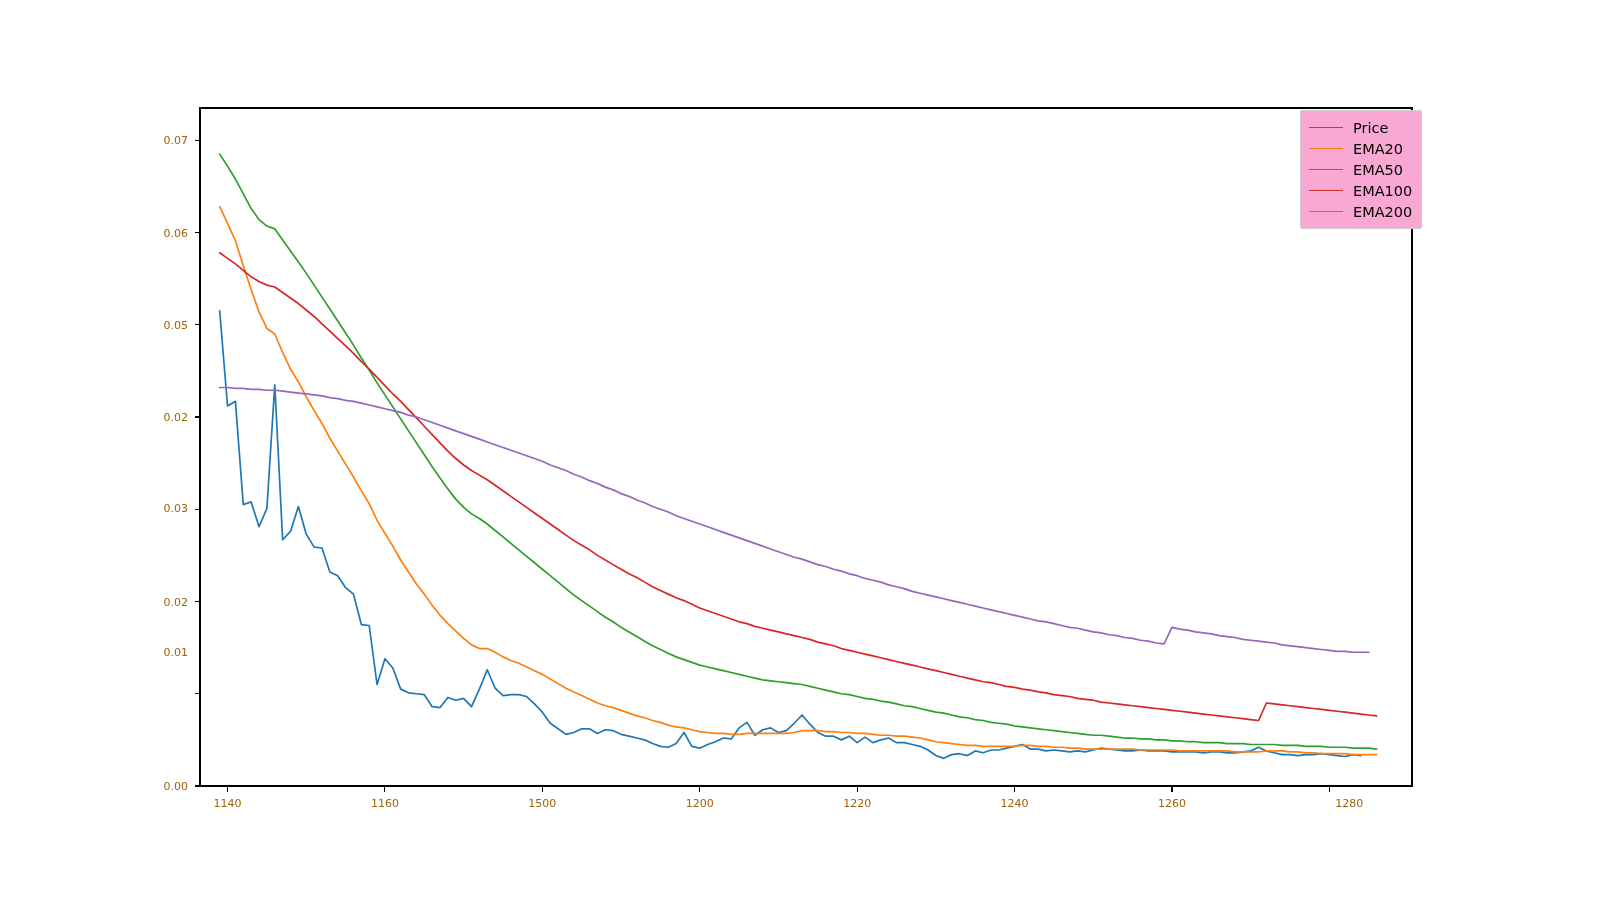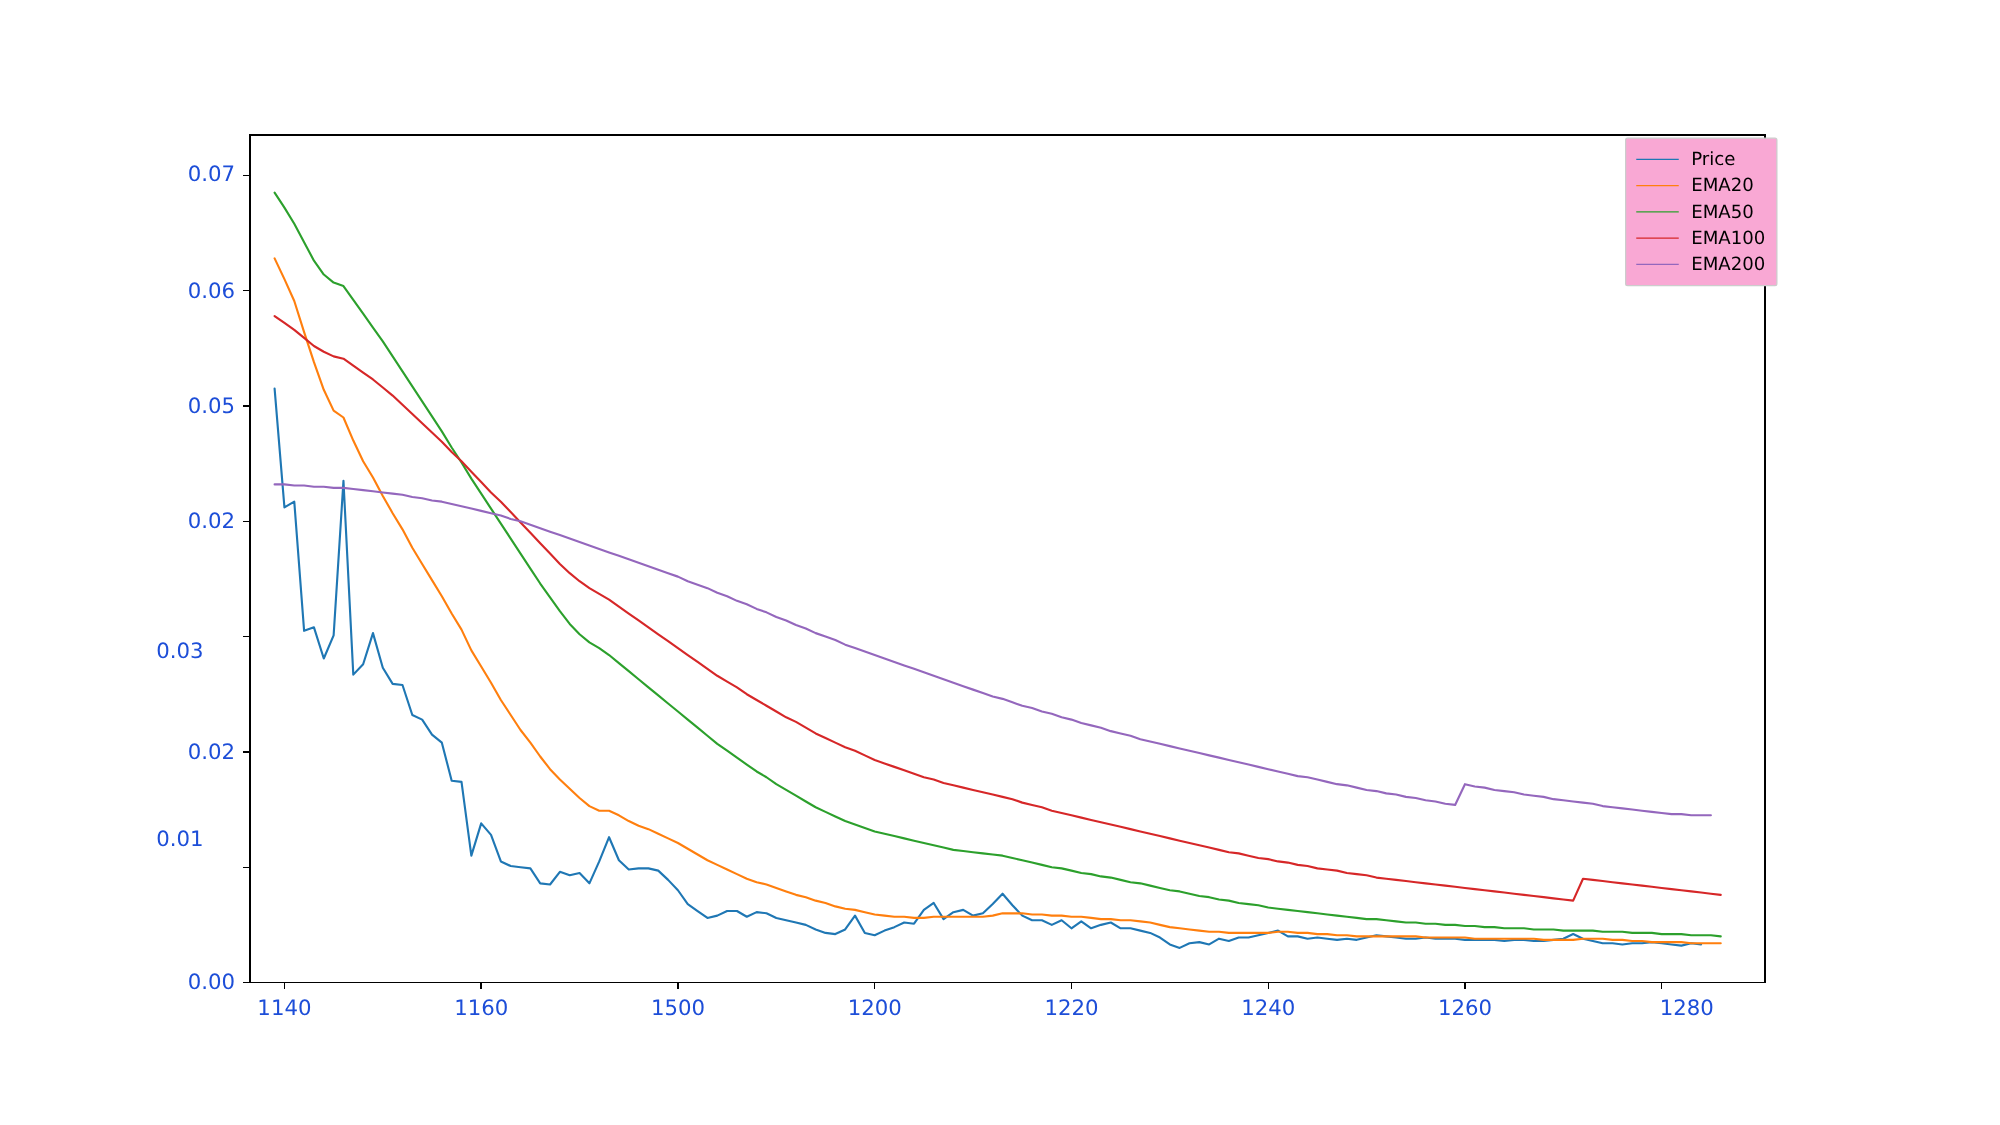--- a/index.html
+++ b/index.html
@@ -41,22 +41,22 @@
     shape-rendering: crispEdges;
   }
   .tick-mark {
     stroke: #000000;
     stroke-width: 1.1;
     shape-rendering: crispEdges;
   }
   .ticklabel {
     position: absolute;
     font-family: "DejaVu Sans", sans-serif;
-    font-size: 17px;
-    color: #1d4ed8;
+    font-size: 11px;
+    color: #a16207;
     white-space: nowrap;
   }
   .ytick-label {
     text-align: right;
     transform: translateY(-50%);
   }
   .xtick-label {
     text-align: right;
     transform: translateX(-50%);
   }
@@ -123,23 +123,23 @@
         <path d="M 19.68 202.94 L 27.55 297.95 L 35.42 293.34 L 43.29 396.65 L 51.16 393.89 L 59.03 418.79 L 66.90 400.34 L 74.77 276.73 L 82.64 431.71 L 90.51 423.40 L 98.38 398.50 L 106.25 426.17 L 114.12 439.09 L 121.99 440.01 L 129.86 463.99 L 137.73 467.68 L 145.60 479.67 L 153.47 486.13 L 161.34 516.57 L 169.21 517.49 L 177.08 576.53 L 184.95 550.70 L 192.82 559.93 L 200.69 581.14 L 208.56 584.83 L 216.43 585.76 L 224.30 586.68 L 232.17 598.67 L 240.04 599.59 L 247.91 589.44 L 255.78 592.21 L 263.65 590.37 L 271.52 598.67 L 279.39 581.14 L 287.26 561.77 L 295.13 580.22 L 303.00 587.60 L 310.87 586.68 L 318.74 586.68 L 326.61 588.52 L 334.48 595.90 L 342.35 604.20 L 350.22 615.27 L 358.09 620.81 L 365.96 626.34 L 373.83 624.50 L 381.70 620.81 L 389.57 620.81 L 397.44 625.42 L 405.31 621.73 L 413.18 622.65 L 421.05 626.34 L 428.92 628.19 L 436.79 630.03 L 444.66 631.88 L 452.53 635.57 L 460.40 638.33 L 468.27 639.26 L 476.14 635.57 L 484.01 624.50 L 491.88 638.33 L 499.75 640.18 L 507.62 636.49 L 515.49 633.72 L 523.36 630.03 L 531.23 630.96 L 539.10 619.89 L 546.97 614.35 L 554.84 627.27 L 562.71 621.73 L 570.58 619.89 L 578.45 624.50 L 586.32 622.65 L 594.19 615.27 L 602.06 606.97 L 609.94 616.20 L 617.81 624.50 L 625.68 628.19 L 633.55 628.19 L 641.42 631.88 L 649.29 628.19 L 657.16 634.64 L 665.03 629.11 L 672.90 634.64 L 680.77 631.88 L 688.64 630.03 L 696.51 634.64 L 704.38 634.64 L 712.25 636.49 L 720.12 638.33 L 727.99 642.02 L 735.86 647.56 L 743.73 650.33 L 751.60 646.64 L 759.47 645.71 L 767.34 647.56 L 775.21 642.95 L 783.08 644.79 L 790.95 642.02 L 798.82 642.02 L 806.69 640.18 L 814.56 638.33 L 822.43 636.49 L 830.30 641.10 L 838.17 641.10 L 846.04 642.95 L 853.91 642.02 L 861.78 642.95 L 869.65 643.87 L 877.52 642.95 L 885.39 643.87 L 893.26 642.02 L 901.13 640.18 L 909.00 641.10 L 916.87 642.02 L 924.74 642.95 L 932.61 642.95 L 940.48 642.02 L 948.35 642.95 L 956.22 642.95 L 964.09 642.95 L 971.96 643.87 L 979.83 643.87 L 987.70 643.87 L 995.57 643.87 L 1003.44 644.79 L 1011.31 643.87 L 1019.18 643.87 L 1027.05 644.79 L 1034.92 644.79 L 1042.79 643.87 L 1050.66 642.95 L 1058.53 639.26 L 1066.40 642.95 L 1074.27 644.79 L 1082.14 646.64 L 1090.01 646.64 L 1097.88 647.56 L 1105.75 646.64 L 1113.62 646.64 L 1121.49 645.71 L 1129.36 646.64 L 1137.23 647.56 L 1145.10 648.48 L 1152.97 646.64 L 1160.84 647.56" class="series-path" stroke="#1f77b4"></path>
         <path d="M 19.68 98.70 L 27.55 115.31 L 35.42 132.83 L 43.29 157.74 L 51.16 181.72 L 59.03 203.86 L 66.90 220.47 L 74.77 226.00 L 82.64 244.45 L 90.51 261.05 L 98.38 273.97 L 106.25 288.73 L 114.12 302.56 L 121.99 315.48 L 129.86 330.24 L 137.73 343.15 L 145.60 356.07 L 153.47 368.98 L 161.34 382.82 L 169.21 395.73 L 177.08 412.33 L 184.95 425.25 L 192.82 438.16 L 200.69 452.00 L 208.56 463.99 L 216.43 475.98 L 224.30 486.13 L 232.17 497.20 L 240.04 507.35 L 247.91 515.65 L 255.78 523.03 L 263.65 530.41 L 271.52 536.87 L 279.39 540.56 L 287.26 540.56 L 295.13 544.24 L 303.00 548.86 L 310.87 552.55 L 318.74 555.31 L 326.61 559.00 L 334.48 562.69 L 342.35 566.38 L 350.22 571.00 L 358.09 575.61 L 365.96 580.22 L 373.83 583.91 L 381.70 587.60 L 389.57 591.29 L 397.44 594.98 L 405.31 597.75 L 413.18 599.59 L 421.05 602.36 L 428.92 605.13 L 436.79 607.89 L 444.66 609.74 L 452.53 612.51 L 460.40 614.35 L 468.27 617.12 L 476.14 618.96 L 484.01 619.89 L 491.88 621.73 L 499.75 623.58 L 507.62 624.50 L 515.49 625.42 L 523.36 625.42 L 531.23 626.34 L 539.10 626.34 L 546.97 625.42 L 554.84 625.42 L 562.71 625.42 L 570.58 625.42 L 578.45 625.42 L 586.32 625.42 L 594.19 624.50 L 602.06 622.65 L 609.94 622.65 L 617.81 622.65 L 625.68 623.58 L 633.55 623.58 L 641.42 624.50 L 649.29 624.50 L 657.16 625.42 L 665.03 625.42 L 672.90 626.34 L 680.77 627.27 L 688.64 627.27 L 696.51 628.19 L 704.38 628.19 L 712.25 629.11 L 720.12 630.03 L 727.99 631.88 L 735.86 633.72 L 743.73 634.64 L 751.60 635.57 L 759.47 636.49 L 767.34 637.41 L 775.21 637.41 L 783.08 638.33 L 790.95 638.33 L 798.82 638.33 L 806.69 638.33 L 814.56 638.33 L 822.43 637.41 L 830.30 637.41 L 838.17 638.33 L 846.04 638.33 L 853.91 639.26 L 861.78 639.26 L 869.65 640.18 L 877.52 640.18 L 885.39 641.10 L 893.26 641.10 L 901.13 641.10 L 909.00 641.10 L 916.87 641.10 L 924.74 641.10 L 932.61 641.10 L 940.48 642.02 L 948.35 642.02 L 956.22 642.02 L 964.09 642.02 L 971.96 642.02 L 979.83 642.95 L 987.70 642.95 L 995.57 642.95 L 1003.44 642.95 L 1011.31 642.95 L 1019.18 642.95 L 1027.05 642.95 L 1034.92 643.87 L 1042.79 643.87 L 1050.66 643.87 L 1058.53 643.87 L 1066.40 642.95 L 1074.27 642.95 L 1082.14 642.95 L 1090.01 643.87 L 1097.88 643.87 L 1105.75 644.79 L 1113.62 644.79 L 1121.49 645.71 L 1129.36 645.71 L 1137.23 645.71 L 1145.10 645.71 L 1152.97 646.64 L 1160.84 646.64 L 1168.71 646.64 L 1176.58 646.64" class="series-path" stroke="#ff7f0e"></path>
         <path d="M 19.68 46.12 L 27.55 58.11 L 35.42 71.03 L 43.29 85.79 L 51.16 100.55 L 59.03 111.62 L 66.90 118.07 L 74.77 120.84 L 82.64 131.91 L 90.51 142.98 L 98.38 154.05 L 106.25 165.12 L 114.12 177.11 L 121.99 189.10 L 129.86 201.09 L 137.73 213.09 L 145.60 225.08 L 153.47 237.07 L 161.34 249.98 L 169.21 261.98 L 177.08 274.89 L 184.95 286.88 L 192.82 298.87 L 200.69 310.87 L 208.56 322.86 L 216.43 334.85 L 224.30 346.84 L 232.17 358.83 L 240.04 369.90 L 247.91 380.97 L 255.78 391.12 L 263.65 399.42 L 271.52 405.88 L 279.39 410.49 L 287.26 416.02 L 295.13 422.48 L 303.00 428.94 L 310.87 435.40 L 318.74 441.85 L 326.61 448.31 L 334.48 454.77 L 342.35 461.22 L 350.22 467.68 L 358.09 474.14 L 365.96 480.60 L 373.83 487.05 L 381.70 492.59 L 389.57 498.12 L 397.44 503.66 L 405.31 509.19 L 413.18 513.80 L 421.05 519.34 L 428.92 523.95 L 436.79 528.56 L 444.66 533.18 L 452.53 537.79 L 460.40 541.48 L 468.27 545.17 L 476.14 548.86 L 484.01 551.62 L 491.88 554.39 L 499.75 557.16 L 507.62 559.00 L 515.49 560.85 L 523.36 562.69 L 531.23 564.54 L 539.10 566.38 L 546.97 568.23 L 554.84 570.07 L 562.71 571.92 L 570.58 572.84 L 578.45 573.76 L 586.32 574.69 L 594.19 575.61 L 602.06 576.53 L 609.94 578.38 L 617.81 580.22 L 625.68 582.07 L 633.55 583.91 L 641.42 585.76 L 649.29 586.68 L 657.16 588.52 L 665.03 590.37 L 672.90 591.29 L 680.77 593.13 L 688.64 594.06 L 696.51 595.90 L 704.38 597.75 L 712.25 598.67 L 720.12 600.51 L 727.99 602.36 L 735.86 604.20 L 743.73 605.13 L 751.60 606.97 L 759.47 608.82 L 767.34 609.74 L 775.21 611.58 L 783.08 612.51 L 790.95 614.35 L 798.82 615.27 L 806.69 616.20 L 814.56 618.04 L 822.43 618.96 L 830.30 619.89 L 838.17 620.81 L 846.04 621.73 L 853.91 622.65 L 861.78 623.58 L 869.65 624.50 L 877.52 625.42 L 885.39 626.34 L 893.26 627.27 L 901.13 627.27 L 909.00 628.19 L 916.87 629.11 L 924.74 630.03 L 932.61 630.03 L 940.48 630.96 L 948.35 630.96 L 956.22 631.88 L 964.09 631.88 L 971.96 632.80 L 979.83 632.80 L 987.70 633.72 L 995.57 633.72 L 1003.44 634.64 L 1011.31 634.64 L 1019.18 634.64 L 1027.05 635.57 L 1034.92 635.57 L 1042.79 635.57 L 1050.66 636.49 L 1058.53 636.49 L 1066.40 636.49 L 1074.27 636.49 L 1082.14 637.41 L 1090.01 637.41 L 1097.88 637.41 L 1105.75 638.33 L 1113.62 638.33 L 1121.49 638.33 L 1129.36 639.26 L 1137.23 639.26 L 1145.10 639.26 L 1152.97 640.18 L 1160.84 640.18 L 1168.71 640.18 L 1176.58 641.10" class="series-path" stroke="#2ca02c"></path>
         <path d="M 19.68 144.82 L 27.55 150.36 L 35.42 155.89 L 43.29 162.35 L 51.16 168.81 L 59.03 173.42 L 66.90 177.11 L 74.77 178.96 L 82.64 184.49 L 90.51 190.02 L 98.38 195.56 L 106.25 202.02 L 114.12 208.47 L 121.99 215.85 L 129.86 223.23 L 137.73 230.61 L 145.60 237.99 L 153.47 245.37 L 161.34 253.67 L 169.21 261.05 L 177.08 269.36 L 184.95 277.66 L 192.82 285.96 L 200.69 293.34 L 208.56 301.64 L 216.43 309.94 L 224.30 318.24 L 232.17 326.55 L 240.04 334.85 L 247.91 343.15 L 255.78 350.53 L 263.65 356.99 L 271.52 362.52 L 279.39 367.13 L 287.26 371.75 L 295.13 377.28 L 303.00 382.82 L 310.87 388.35 L 318.74 393.89 L 326.61 399.42 L 334.48 404.96 L 342.35 410.49 L 350.22 416.02 L 358.09 421.56 L 365.96 427.09 L 373.83 432.63 L 381.70 437.24 L 389.57 441.85 L 397.44 447.39 L 405.31 452.00 L 413.18 456.61 L 421.05 461.22 L 428.92 465.84 L 436.79 469.53 L 444.66 474.14 L 452.53 478.75 L 460.40 482.44 L 468.27 486.13 L 476.14 489.82 L 484.01 492.59 L 491.88 496.28 L 499.75 499.97 L 507.62 502.73 L 515.49 505.50 L 523.36 508.27 L 531.23 511.04 L 539.10 513.80 L 546.97 515.65 L 554.84 518.42 L 562.71 520.26 L 570.58 522.11 L 578.45 523.95 L 586.32 525.80 L 594.19 527.64 L 602.06 529.49 L 609.94 531.33 L 617.81 534.10 L 625.68 535.94 L 633.55 537.79 L 641.42 540.56 L 649.29 542.40 L 657.16 544.24 L 665.03 546.09 L 672.90 547.93 L 680.77 549.78 L 688.64 551.62 L 696.51 553.47 L 704.38 555.31 L 712.25 557.16 L 720.12 559.00 L 727.99 560.85 L 735.86 562.69 L 743.73 564.54 L 751.60 566.38 L 759.47 568.23 L 767.34 570.07 L 775.21 571.92 L 783.08 573.76 L 790.95 574.69 L 798.82 576.53 L 806.69 578.38 L 814.56 579.30 L 822.43 581.14 L 830.30 582.07 L 838.17 583.91 L 846.04 584.83 L 853.91 586.68 L 861.78 587.60 L 869.65 588.52 L 877.52 590.37 L 885.39 591.29 L 893.26 592.21 L 901.13 594.06 L 909.00 594.98 L 916.87 595.90 L 924.74 596.82 L 932.61 597.75 L 940.48 598.67 L 948.35 599.59 L 956.22 600.51 L 964.09 601.44 L 971.96 602.36 L 979.83 603.28 L 987.70 604.20 L 995.57 605.13 L 1003.44 606.05 L 1011.31 606.97 L 1019.18 607.89 L 1027.05 608.82 L 1034.92 609.74 L 1042.79 610.66 L 1050.66 611.58 L 1058.53 612.51 L 1066.40 594.98 L 1074.27 595.90 L 1082.14 596.82 L 1090.01 597.75 L 1097.88 598.67 L 1105.75 599.59 L 1113.62 600.51 L 1121.49 601.44 L 1129.36 602.36 L 1137.23 603.28 L 1145.10 604.20 L 1152.97 605.13 L 1160.84 606.05 L 1168.71 606.97 L 1176.58 607.89" class="series-path" stroke="#d62728"></path>
         <path d="M 19.68 279.50 L 27.55 279.50 L 35.42 280.42 L 43.29 280.42 L 51.16 281.35 L 59.03 281.35 L 66.90 282.27 L 74.77 282.27 L 82.64 283.19 L 90.51 284.11 L 98.38 285.04 L 106.25 285.96 L 114.12 286.88 L 121.99 287.80 L 129.86 289.65 L 137.73 290.57 L 145.60 292.42 L 153.47 293.34 L 161.34 295.18 L 169.21 297.03 L 177.08 298.87 L 184.95 300.72 L 192.82 302.56 L 200.69 304.41 L 208.56 307.18 L 216.43 309.02 L 224.30 311.79 L 232.17 314.56 L 240.04 317.32 L 247.91 320.09 L 255.78 322.86 L 263.65 325.62 L 271.52 328.39 L 279.39 331.16 L 287.26 333.93 L 295.13 336.69 L 303.00 339.46 L 310.87 342.23 L 318.74 345.00 L 326.61 347.76 L 334.48 350.53 L 342.35 353.30 L 350.22 356.99 L 358.09 359.76 L 365.96 362.52 L 373.83 366.21 L 381.70 368.98 L 389.57 372.67 L 397.44 375.44 L 405.31 379.13 L 413.18 381.89 L 421.05 385.58 L 428.92 388.35 L 436.79 392.04 L 444.66 394.81 L 452.53 398.50 L 460.40 401.27 L 468.27 404.03 L 476.14 407.72 L 484.01 410.49 L 491.88 413.26 L 499.75 416.02 L 507.62 418.79 L 515.49 421.56 L 523.36 424.33 L 531.23 427.09 L 539.10 429.86 L 546.97 432.63 L 554.84 435.40 L 562.71 438.16 L 570.58 440.93 L 578.45 443.70 L 586.32 446.47 L 594.19 449.23 L 602.06 451.08 L 609.94 453.84 L 617.81 456.61 L 625.68 458.46 L 633.55 461.22 L 641.42 463.07 L 649.29 465.84 L 657.16 467.68 L 665.03 470.45 L 672.90 472.29 L 680.77 474.14 L 688.64 476.91 L 696.51 478.75 L 704.38 480.60 L 712.25 483.36 L 720.12 485.21 L 727.99 487.05 L 735.86 488.90 L 743.73 490.74 L 751.60 492.59 L 759.47 494.43 L 767.34 496.28 L 775.21 498.12 L 783.08 499.97 L 790.95 501.81 L 798.82 503.66 L 806.69 505.50 L 814.56 507.35 L 822.43 509.19 L 830.30 511.04 L 838.17 512.88 L 846.04 513.80 L 853.91 515.65 L 861.78 517.49 L 869.65 519.34 L 877.52 520.26 L 885.39 522.11 L 893.26 523.95 L 901.13 524.87 L 909.00 526.72 L 916.87 527.64 L 924.74 529.49 L 932.61 530.41 L 940.48 532.25 L 948.35 533.18 L 956.22 535.02 L 964.09 535.94 L 971.96 519.34 L 979.83 521.18 L 987.70 522.11 L 995.57 523.95 L 1003.44 524.87 L 1011.31 525.80 L 1019.18 527.64 L 1027.05 528.56 L 1034.92 529.49 L 1042.79 531.33 L 1050.66 532.25 L 1058.53 533.18 L 1066.40 534.10 L 1074.27 535.02 L 1082.14 536.87 L 1090.01 537.79 L 1097.88 538.71 L 1105.75 539.63 L 1113.62 540.56 L 1121.49 541.48 L 1129.36 542.40 L 1137.23 543.32 L 1145.10 543.32 L 1152.97 544.24 L 1160.84 544.24 L 1168.71 544.24" class="series-path" stroke="#9467bd"></path>
       </svg>
   </div>
 
   <div id="ytick-labels">
       <div class="ticklabel ytick-label" style="left: 100px; width: 88px; top: 786px;">0.00</div>
-      <div class="ticklabel ytick-label" style="left: 100px; width: 88px; top: 672px; text-align: center;">0.01</div>
+      <div class="ticklabel ytick-label" style="left: 100px; width: 88px; top: 652px;">0.01</div>
       <div class="ticklabel ytick-label" style="left: 100px; width: 88px; top: 601.51px;">0.02</div>
-      <div class="ticklabel ytick-label" style="left: 100px; width: 88px; top: 521px; text-align: center;">0.03</div>
+      <div class="ticklabel ytick-label" style="left: 100px; width: 88px; top: 508px;">0.03</div>
       <div class="ticklabel ytick-label" style="left: 100px; width: 88px; top: 417.02px;">0.02</div>
       <div class="ticklabel ytick-label" style="left: 100px; width: 88px; top: 324.776px;">0.05</div>
       <div class="ticklabel ytick-label" style="left: 100px; width: 88px; top: 232.531px;">0.06</div>
       <div class="ticklabel ytick-label" style="left: 100px; width: 88px; top: 140.286px;">0.07</div>
     </div>
   <div id="xtick-labels">
       <div class="ticklabel xtick-label" style="left: 227.545px; top: 797px;">1140</div>
       <div class="ticklabel xtick-label" style="left: 384.948px; top: 797px;">1160</div>
       <div class="ticklabel xtick-label" style="left: 542.351px; top: 797px;">1500</div>
       <div class="ticklabel xtick-label" style="left: 699.753px; top: 797px;">1200</div>

